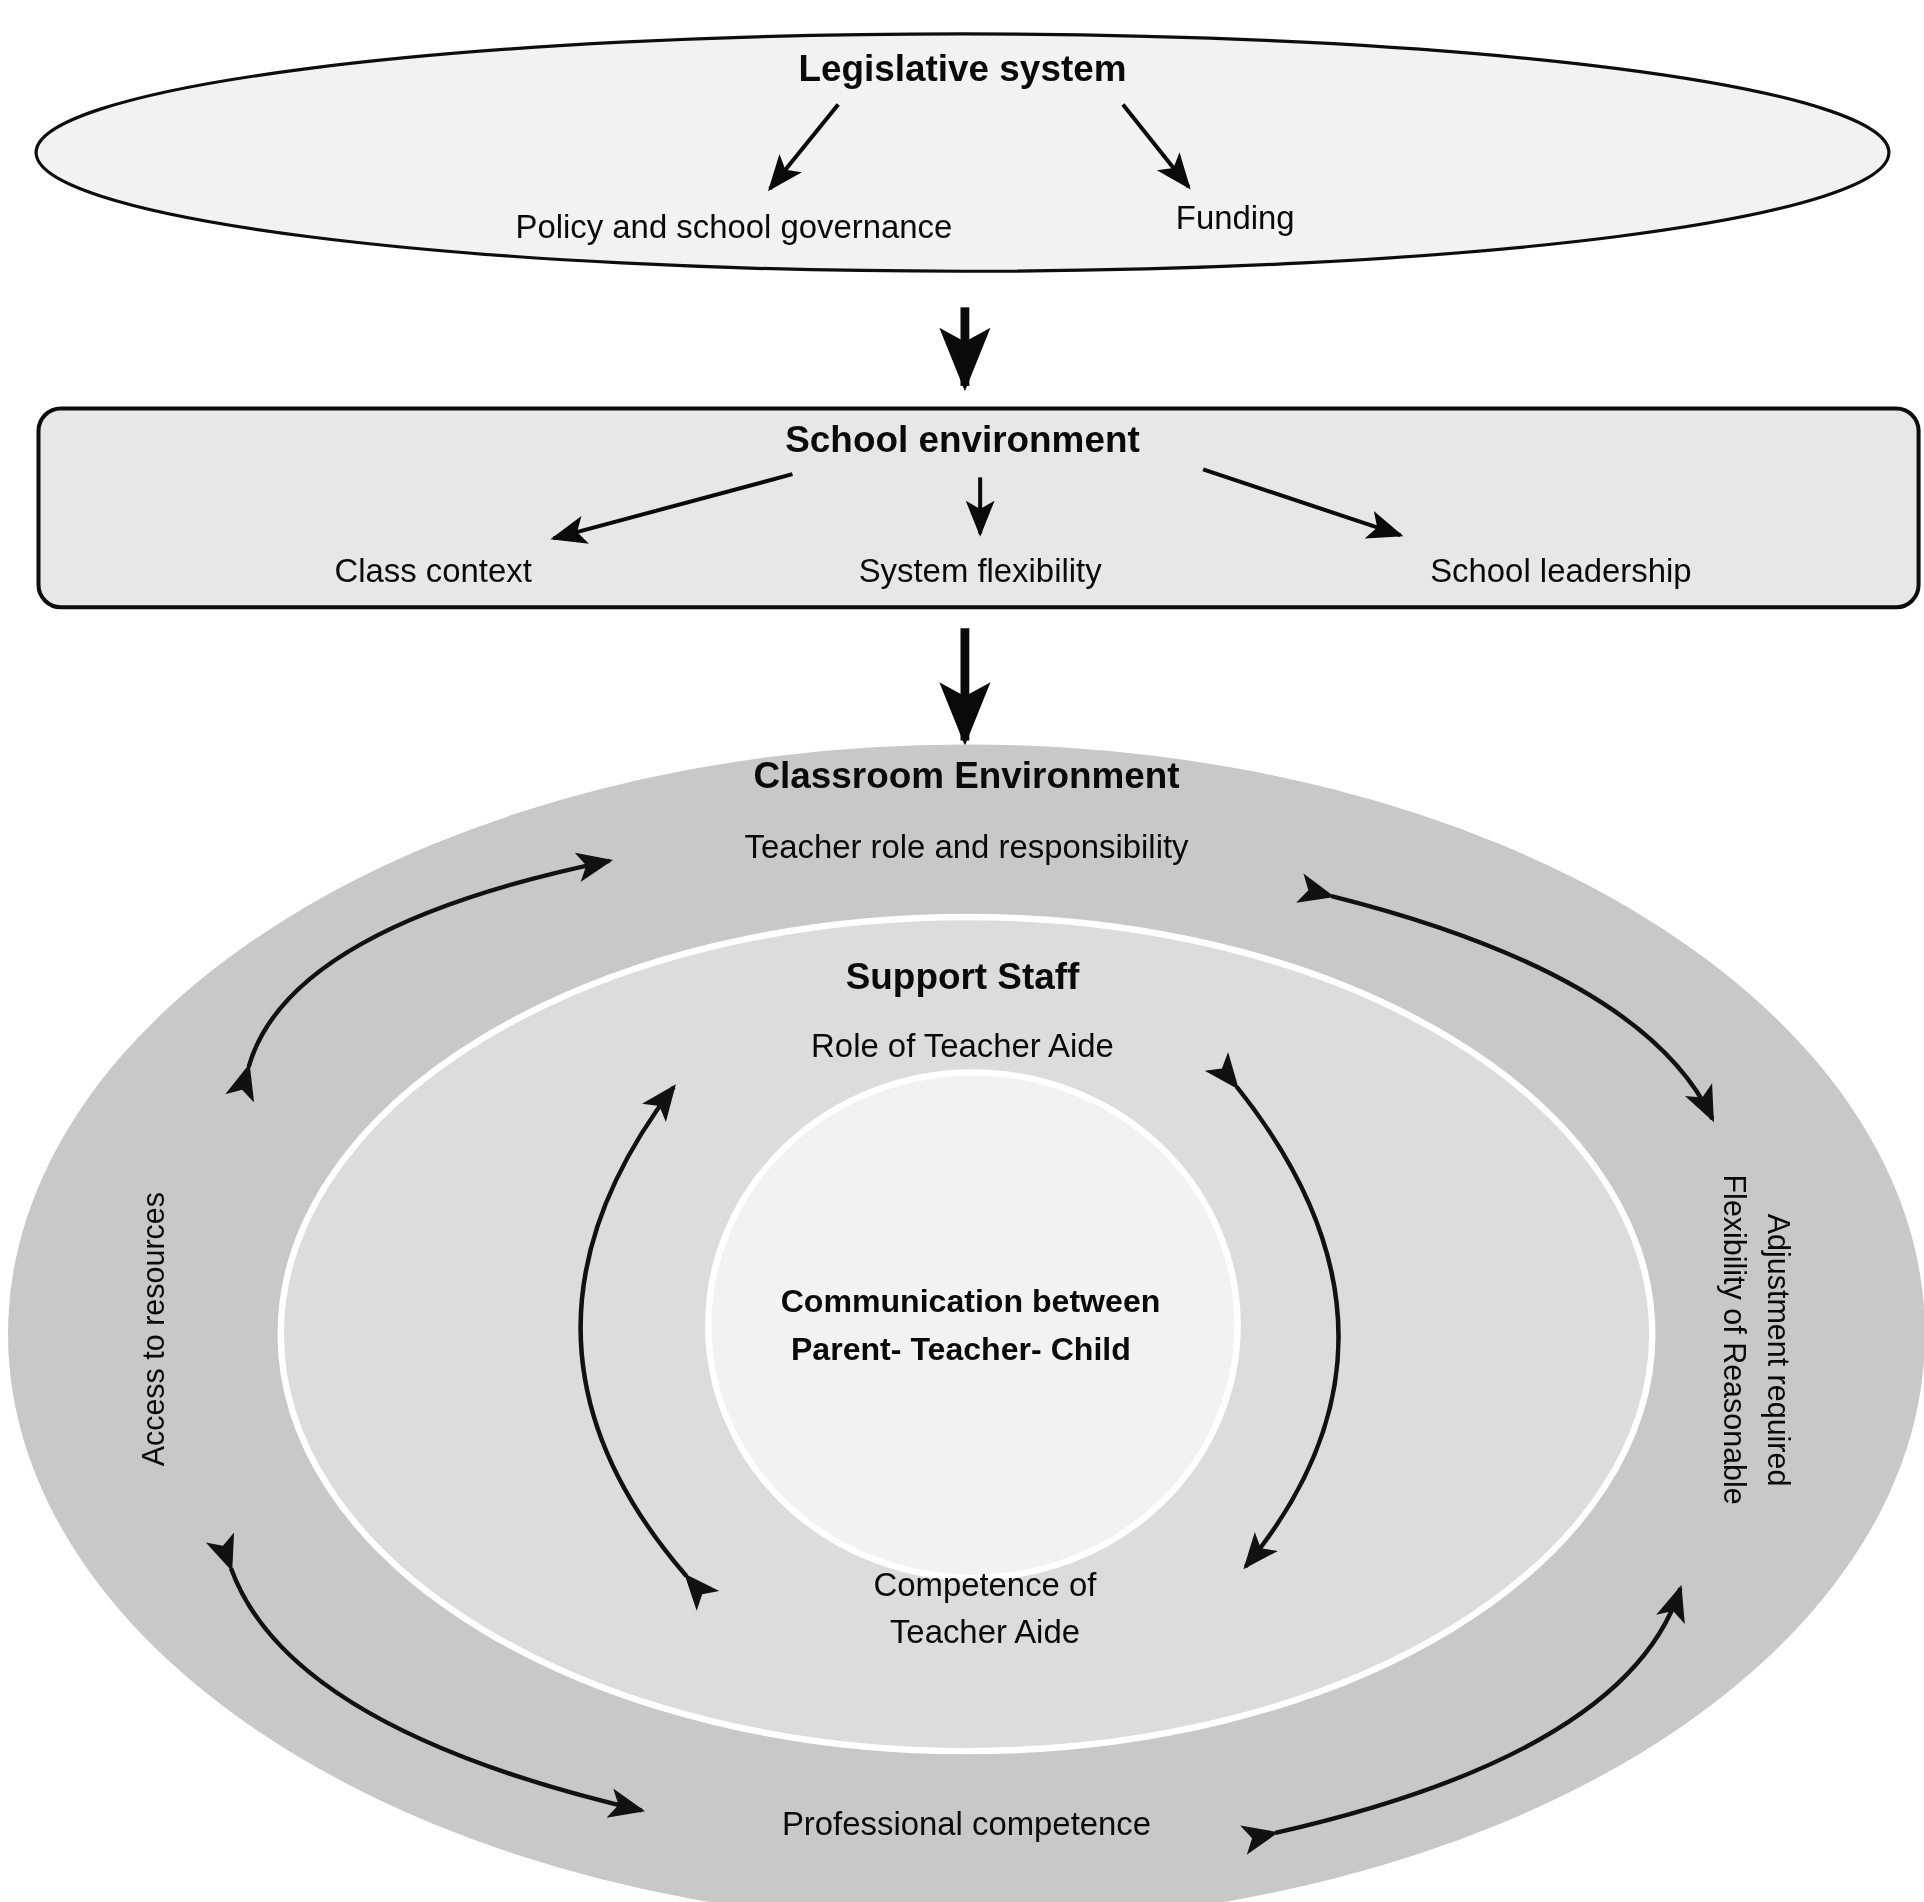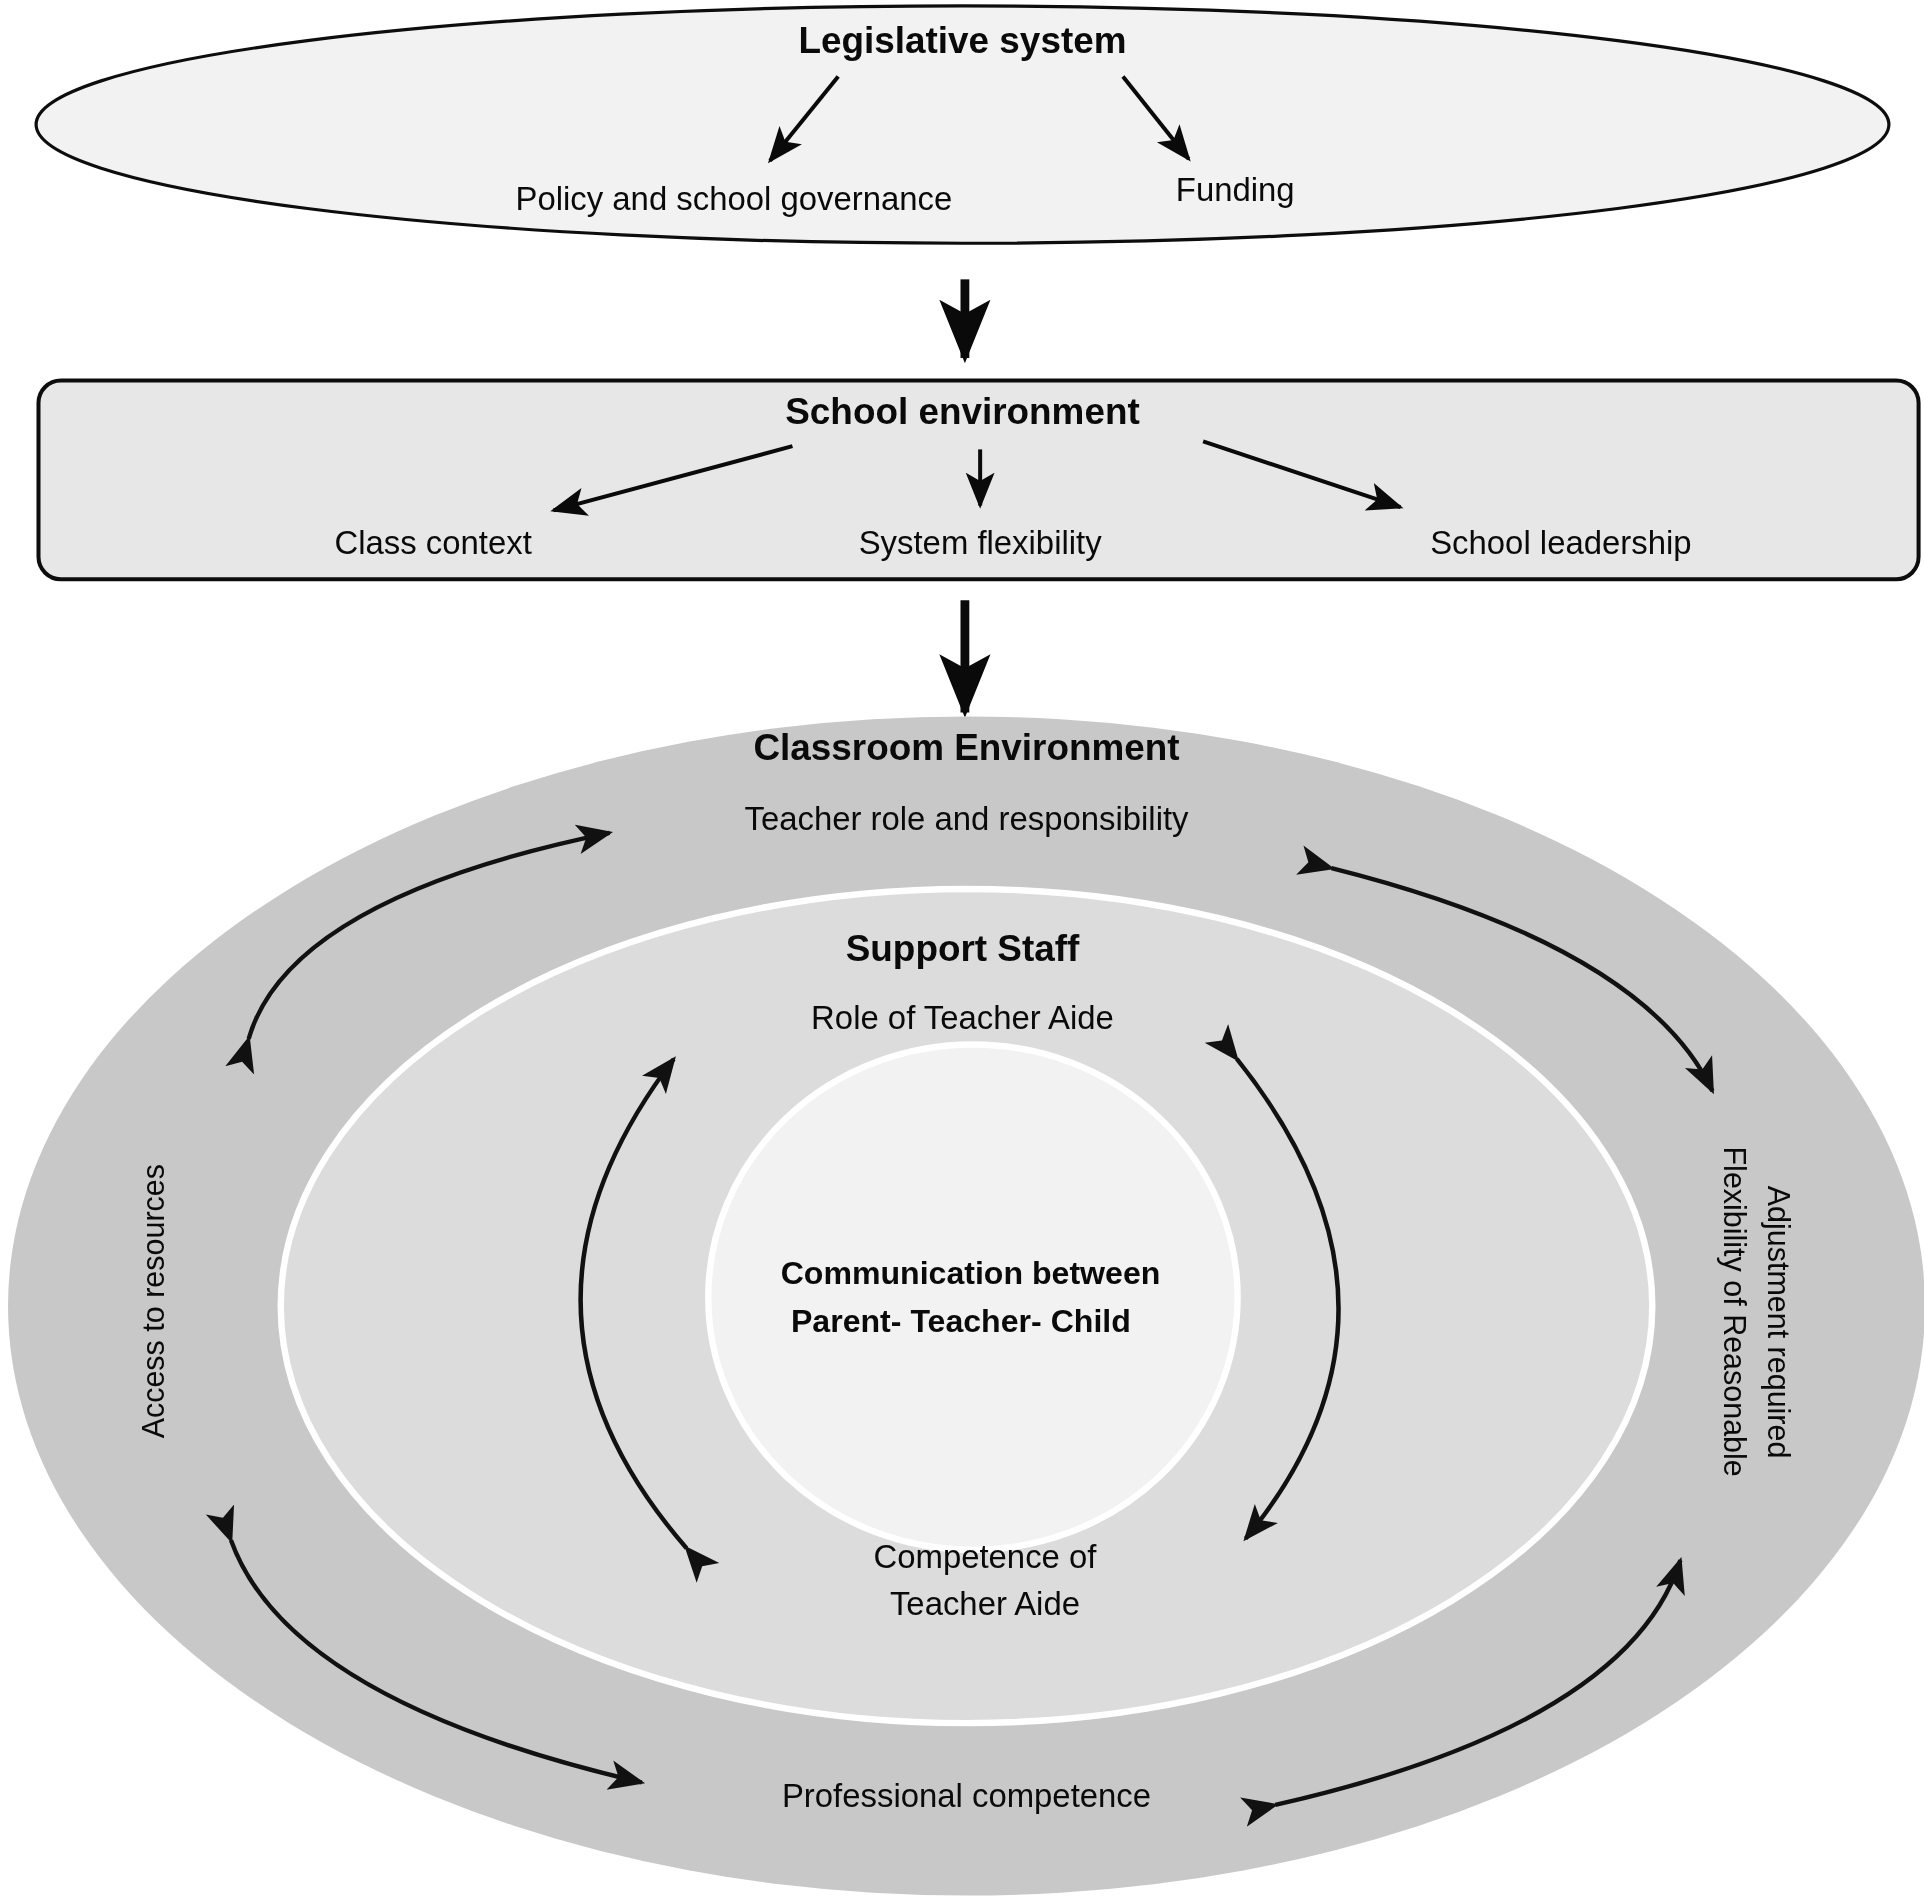--- a/index.html
+++ b/index.html
@@ -10,20 +10,21 @@
   body {
     width: 1925px;
     height: 1903px;
     font-family: "Liberation Sans", sans-serif;
     overflow: hidden;
   }
   #diagram-root {
     position: relative;
     width: 1925px;
     height: 1825px;
+    margin-top: 28px;
   }
   svg.canvas {
     display: block;
     width: 1925px;
     height: 1903px;
   }
   text {
     font-family: "Liberation Sans", sans-serif;
     fill: #0a0a0a;
   }

